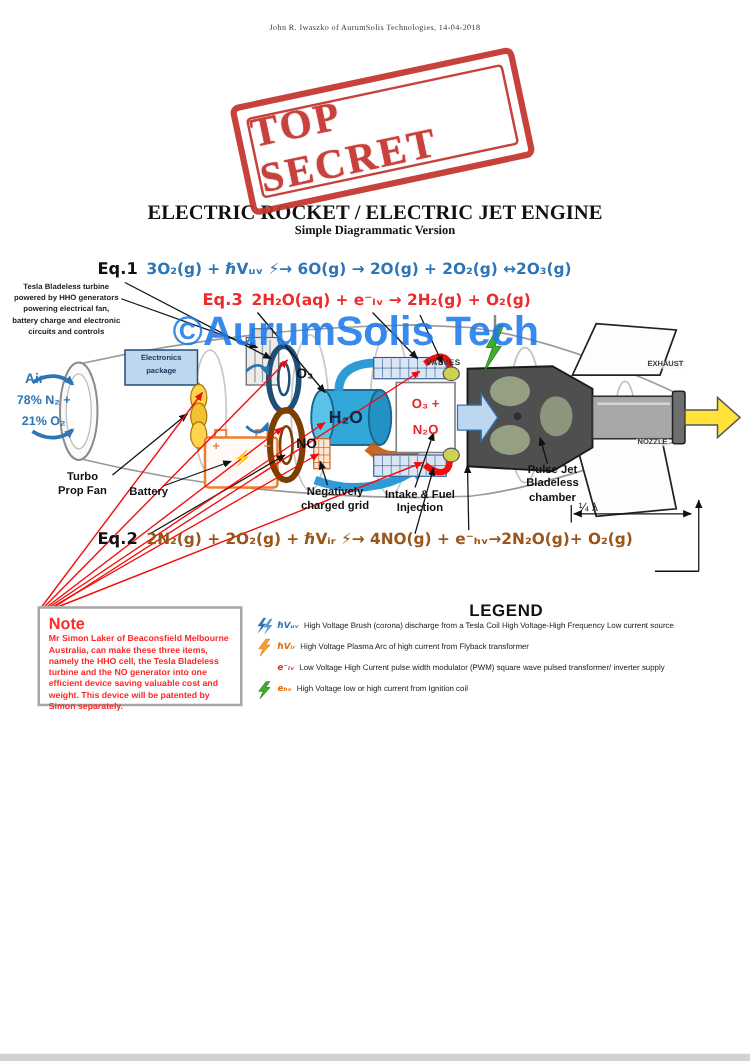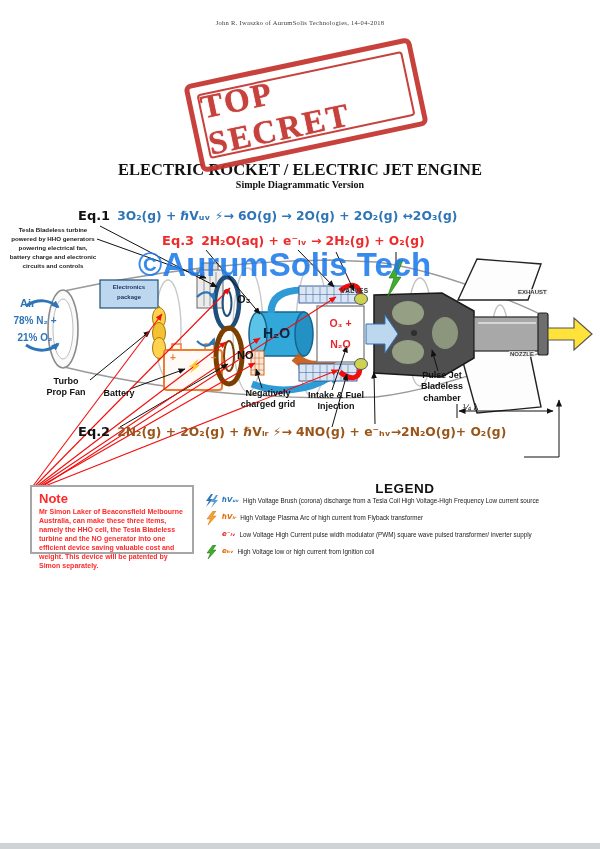--- a/index.html
+++ b/index.html
@@ -55,21 +55,21 @@
   .c-turbo{top:376px;left:36px;width:60px;}
   .c-batt{top:388px;left:96px;width:46px;}
   .c-grid{top:388px;left:228px;width:80px;}
   .c-intake{top:390px;left:298px;width:76px;}
   .c-pulse{top:370px;left:408px;width:68px;}
   .batt-sym{z-index:4;font-weight:bold;color:#ed7d31;}
   .bp{top:352px;left:170px;font-size:10px;}
   .bm{top:352px;left:211px;font-size:10px;}
   .bb{top:359px;left:187px;font-size:12px;}
   
-  .notebox{top:485px;left:30px;width:164px;height:69px;border:2px solid #a6a6a6;background:#fff;
+  .notebox{top:485px;left:30px;width:164px;height:80px;border:2px solid #a6a6a6;background:#fff;
            padding:4px 7px;box-sizing:border-box;z-index:4;}
   .notebox .nt{font-size:13px;font-weight:bold;color:#ff2a2a;margin-bottom:2px;}
   .notebox .nb{font-size:7px;font-weight:bold;color:#ff2a2a;line-height:1.28;}
   
   .legend-title{top:481px;left:330px;width:150px;text-align:center;font-size:13.5px;font-weight:600;
                 letter-spacing:.5px;color:#111;z-index:4;}
   .lrow{left:205px;width:392px;display:flex;gap:4px;align-items:flex-start;z-index:4;}
   .lrow .ic{width:13px;flex:0 0 13px;margin-top:-2px;}
   .lrow .sym{font-family:"DejaVu Sans",sans-serif;font-size:7px;font-weight:bold;font-style:italic;white-space:nowrap;}
   .lrow .txt{font-size:6.3px;color:#1a1a1a;padding-top:1px;}

